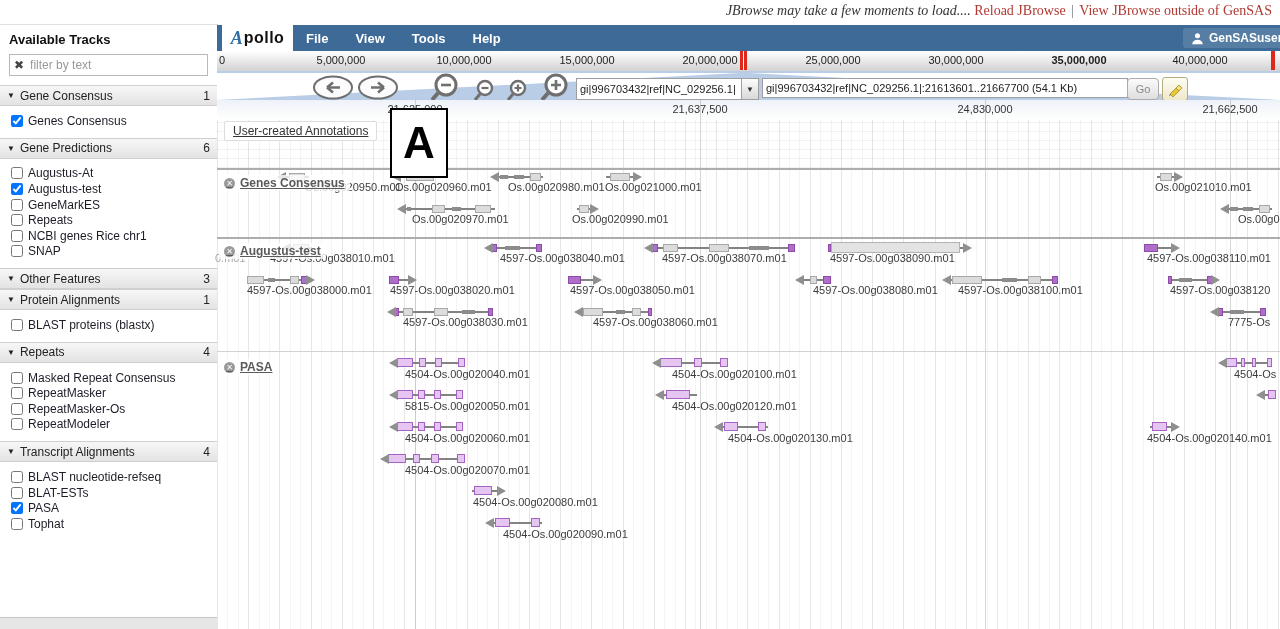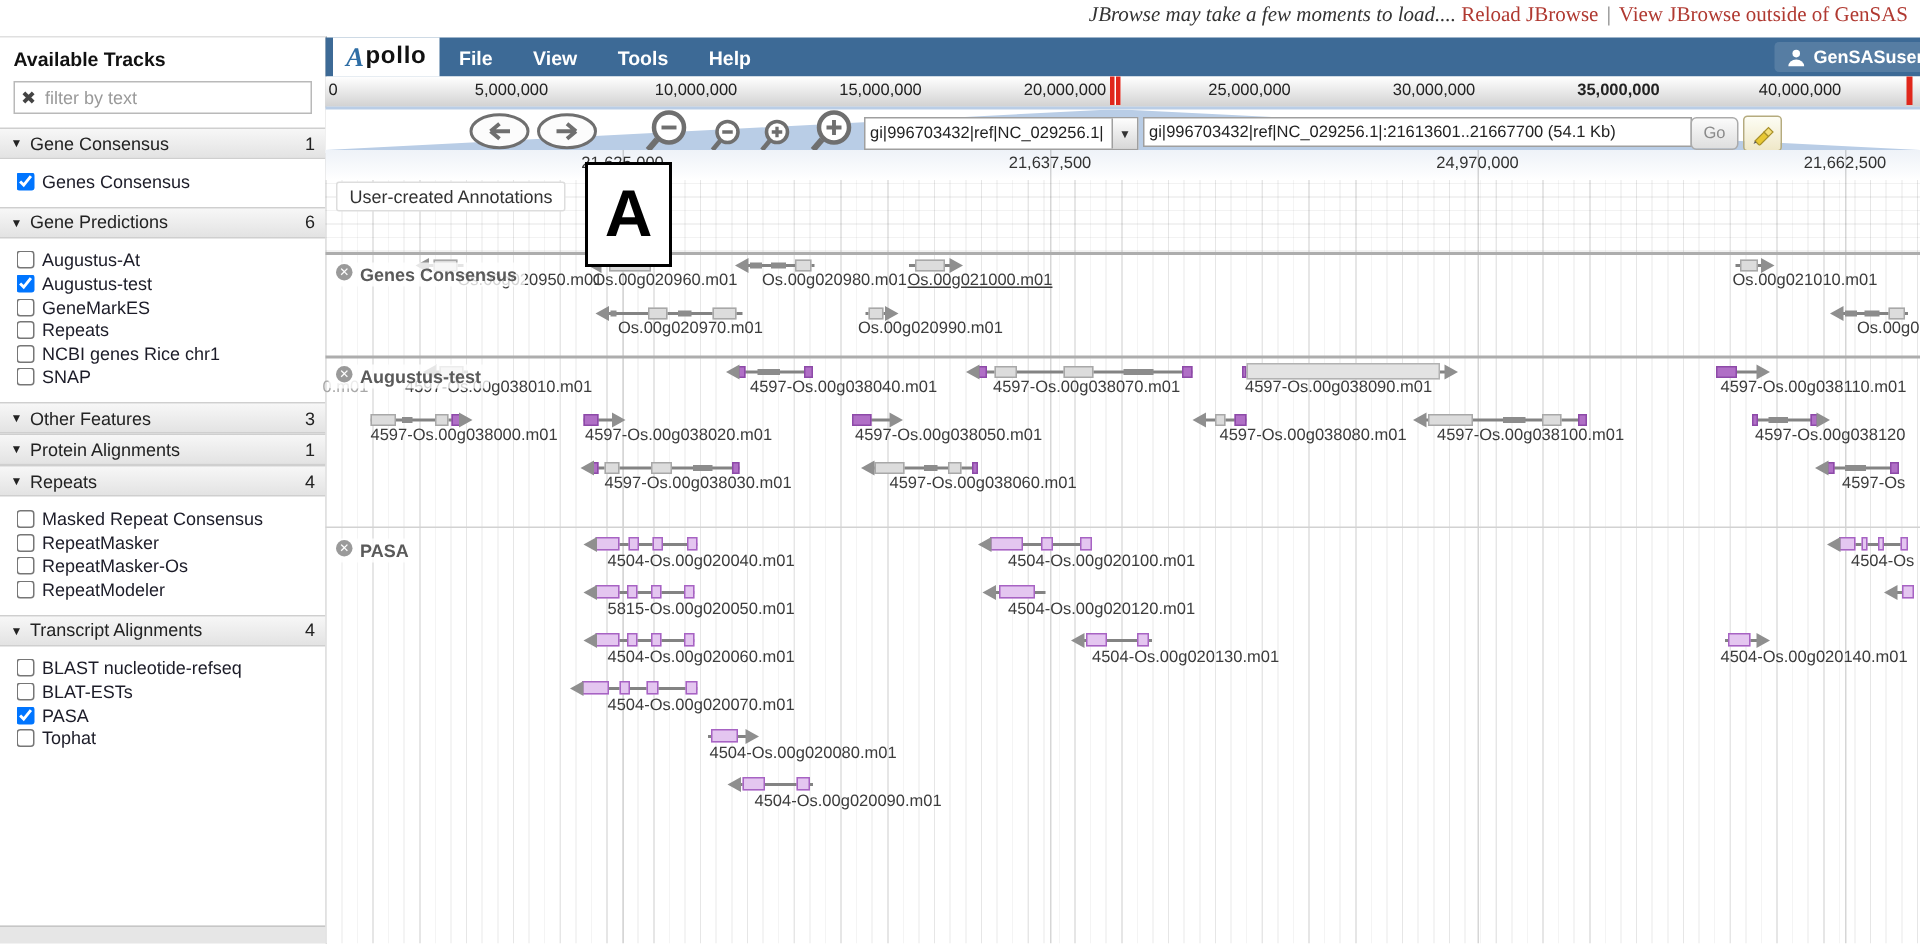--- a/index.html
+++ b/index.html
@@ -84,23 +84,23 @@
   #canvas{left:217px;top:120px;width:1063px;height:509px;background:#fff;overflow:hidden;
           background-image:
             repeating-linear-gradient(90deg, rgba(0,0,0,0.045) 0px, rgba(0,0,0,0.045) 1px, transparent 1px, transparent 10.4px),
             repeating-linear-gradient(90deg, rgba(0,0,0,0.06) 0px, rgba(0,0,0,0.06) 1px, transparent 1px, transparent 31.2px);}
   #anno-grid{left:217px;top:120px;width:1063px;height:48px;
              background-image:repeating-linear-gradient(0deg, rgba(0,0,0,0.05) 0px, rgba(0,0,0,0.05) 1px, transparent 1px, transparent 9px);}
   .vmajor{position:absolute;top:100px;width:1px;height:529px;background:rgba(0,0,0,0.16);}
   .hdivider{position:absolute;left:217px;width:1063px;background:#adadad;}
 
   
-  .track-label{position:absolute;display:flex;gap:5px;padding:1px 5px;
+  .track-label{position:absolute;display:flex;align-items:center;gap:5px;padding:1px 5px;
                background:rgba(255,255,255,0.78);border-radius:2px;z-index:6;cursor:move;
-               font-size:12px;font-weight:600;color:#5a5a5a;white-space:nowrap;}
+               font-size:12px;font-weight:600;color:#5a5a5a;white-space:nowrap;text-decoration:underline;}
   .track-label.plain{background:#fff;border:1px solid #ddd;font-weight:400;color:#333;padding:2px 8px;}
   .tl-close{width:11px;height:11px;border-radius:50%;background:#9a9a9a;color:#fff;font-size:8px;
             line-height:11px;text-align:center;font-weight:bold;cursor:pointer;flex:0 0 auto;}
 
   
   .feat-label{position:absolute;font-size:11px;color:#3c3c3c;white-space:nowrap;z-index:2;cursor:pointer;}
   .feat-label.dim{color:#a8a8a8;}
   .feat-glyph{position:absolute;height:13px;z-index:2;cursor:pointer;}
   .f-line{position:absolute;top:6px;left:0;right:0;height:2px;background:#838383;}
   .f-seg{position:absolute;box-sizing:border-box;}
@@ -179,20 +179,26 @@
       </div>
       <div class="sb-sec-header">
         <span class="caret">▼</span>
         <span>Other Features</span>
         <span class="count">3</span>
       </div>
       <div class="sb-sec-header">
         <span class="caret">▼</span>
         <span>Protein Alignments</span>
         <span class="count">1</span>
+      </div>
+      <div class="sb-items">
+        <div class="sb-item">
+          <input type="checkbox" style="">
+          <span>BLAST proteins (blastx)</span>
+        </div>
       </div>
       <div class="sb-sec-header">
         <span class="caret">▼</span>
         <span>Repeats</span>
         <span class="count">4</span>
       </div>
       <div class="sb-items">
         <div class="sb-item">
           <input type="checkbox" style="">
           <span>Masked Repeat Consensus</span>
@@ -312,21 +318,21 @@
   <svg width="16" height="16" viewBox="0 0 16 16">
     <path d="M3 13 L9 7 L12 10 L6 16 Z" fill="#e8c832" stroke="#a8902a" stroke-width="0.8"></path>
     <path d="M9 7 L12 4 L15 7 L12 10 Z" fill="#f3df7a" stroke="#a8902a" stroke-width="0.8"></path>
     <path d="M2 15 L4 14 L3 13 Z" fill="#555"></path>
   </svg>
 </div>
 
 <div id="druler" class="abs">
     <div class="dr-tick" style="left: 198px;">21,625,000</div>
     <div class="dr-tick" style="left: 483px;">21,637,500</div>
-    <div class="dr-tick" style="left: 768px;">24,970,000</div>
+    <div class="dr-tick" style="left: 768px;">24,830,000</div>
     <div class="dr-tick" style="left: 1013px;">21,662,500</div>
   </div>
 
 <div id="canvas" class="abs"></div>
 <div id="anno-grid" class="abs"></div>
 <div id="majors">
     <div class="vmajor abs" style="left: 415px;"></div>
     <div class="vmajor abs" style="left: 700px;"></div>
     <div class="vmajor abs" style="left: 985px;"></div>
     <div class="vmajor abs" style="left: 1230px;"></div>
@@ -360,21 +366,21 @@
       <div class="f-seg f-dg" style="left: 35%; width: 9.9px;"></div>
       <div class="f-seg f-lg" style="left: 70%; width: 11.25px;"></div>
       <div class="f-arrow l"></div>
     </div>
     <div class="feat-label" style="left: 508px; top: 181px;">Os.00g020980.m01</div>
     <div class="feat-glyph" style="left: 606px; top: 170px; width: 28px;">
       <div class="f-line"></div>
       <div class="f-seg f-lg" style="left: 15%; width: 19.6px;"></div>
       <div class="f-arrow r"></div>
     </div>
-    <div class="feat-label" style="left: 605px; top: 181px; text-decoration: underline;">Os.00g021000.m01</div>
+    <div class="feat-label" style="left: 605px; top: 181px;">Os.00g021000.m01</div>
     <div class="feat-glyph" style="left: 1157px; top: 170px; width: 18px;">
       <div class="f-line"></div>
       <div class="f-seg f-lg" style="left: 15%; width: 12.6px;"></div>
       <div class="f-arrow r"></div>
     </div>
     <div class="feat-label" style="left: 1155px; top: 181px;">Os.00g021010.m01</div>
     <div class="feat-glyph" style="left: 405px; top: 202px; width: 90px;">
       <div class="f-line"></div>
       <div class="f-seg f-dg" style="left: 2%; width: 4.5px;"></div>
       <div class="f-seg f-lg" style="left: 30%; width: 12.6px;"></div>
@@ -503,21 +509,21 @@
       <div class="f-arrow l"></div>
     </div>
     <div class="feat-label" style="left: 593px; top: 316px;">4597-Os.00g038060.m01</div>
     <div class="feat-glyph" style="left: 1218px; top: 305px; width: 48px;">
       <div class="f-line"></div>
       <div class="f-seg f-p" style="left: 0%; width: 4.8px;"></div>
       <div class="f-seg f-dg" style="left: 25%; width: 14.4px;"></div>
       <div class="f-seg f-p" style="left: 88%; width: 5.76px;"></div>
       <div class="f-arrow l"></div>
     </div>
-    <div class="feat-label" style="left: 1228px; top: 316px;">4597-Os</div>
+    <div class="feat-label" style="left: 1228px; top: 316px;">7775-Os</div>
     <div class="track-label" style="left: 219px; top: 359px; position: absolute;">
       <span class="tl-close">✕</span>
       <span>PASA</span>
     </div>
     <div class="feat-glyph" style="left: 397px; top: 356px; width: 68px;">
       <div class="f-line"></div>
       <div class="f-seg f-pb" style="left: 0%; width: 16.32px;"></div>
       <div class="f-seg f-pb" style="left: 32%; width: 6.8px;"></div>
       <div class="f-seg f-pb" style="left: 56%; width: 6.8px;"></div>
       <div class="f-seg f-pb" style="left: 90%; width: 6.8px;"></div>

